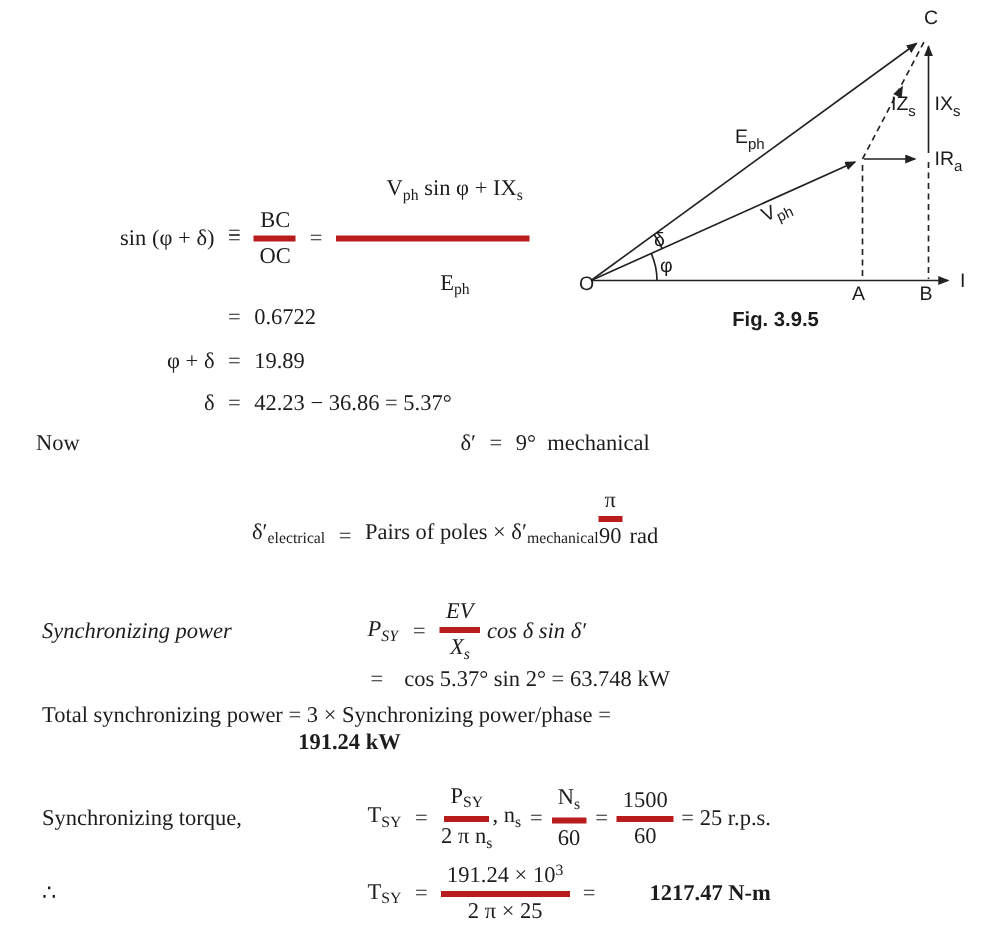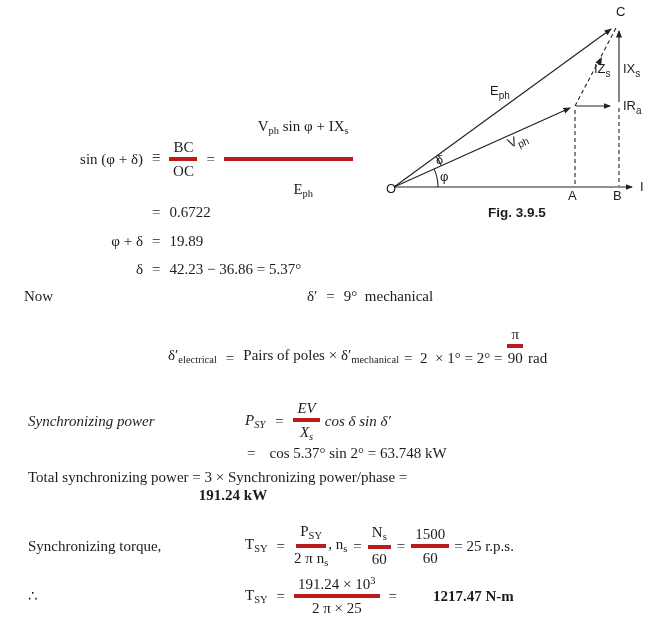--- a/index.html
+++ b/index.html
@@ -77,21 +77,20 @@
   <div class="row" style="left:307px;top:287px;">
     <span>δ′</span>
     <span class="eq">=</span>
     <span>9°  mechanical</span>
   </div>
 
   <div class="row" style="left:168px;top:325px;align-items:flex-end;">
     <span><span>δ′</span><span class="sb">electrical</span></span>
     <span class="eq">=</span>
     <span><span>Pairs of poles × δ′</span><span class="sb">mechanical</span></span>
-    <span class="eq" style="margin:0 5px;">=  2  × 1° = 2° =</span>
     <span class="frac">
       <span class="num">π</span>
       <span class="den">90</span>
     </span>
     <span class="mgl">rad</span>
   </div>
 
   <div class="row" style="left:28px;top:399px;font-style:italic;">
     <span class="label" style="width:217px;">Synchronizing power</span>
     <span><span>P</span><span class="sb">SY</span></span>

